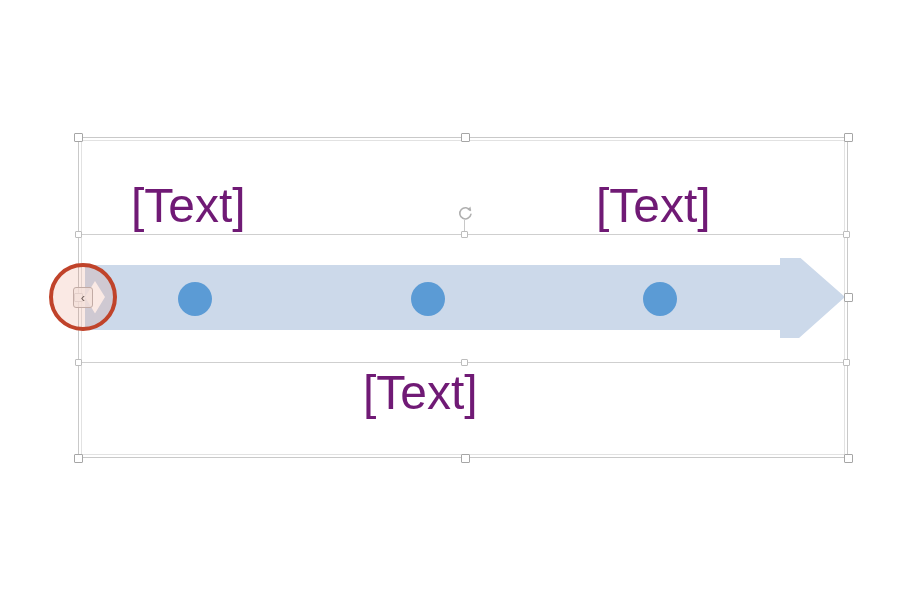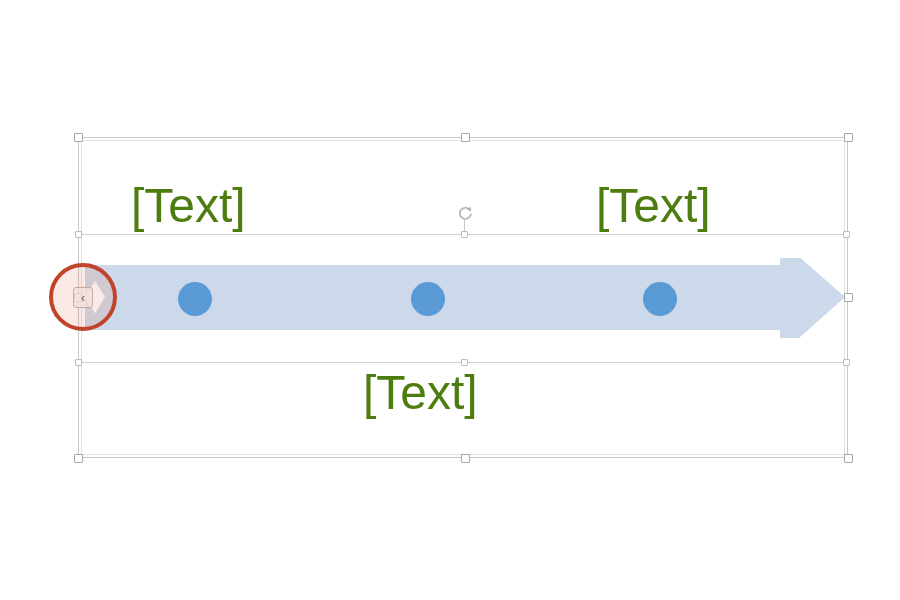--- a/index.html
+++ b/index.html
@@ -129,21 +129,21 @@
   #node-circle-1 { left: 178px; }
   #node-circle-2 { left: 411px; }
   #node-circle-3 { left: 643px; }
 
   
   .text-placeholder {
     position: absolute;
     font-family: "Liberation Sans", sans-serif;
     font-size: 48px;
     line-height: 1;
-    color: #4d7c0f;
+    color: #701a75;
     white-space: nowrap;
   }
   #text-top-left   { left: 131px; top: 182px; }
   #text-top-right  { left: 596px; top: 182px; }
   #text-bottom     { left: 363px; top: 369px; }
 
   
   #annotation-circle {
     position: absolute;
     left: 49px;

